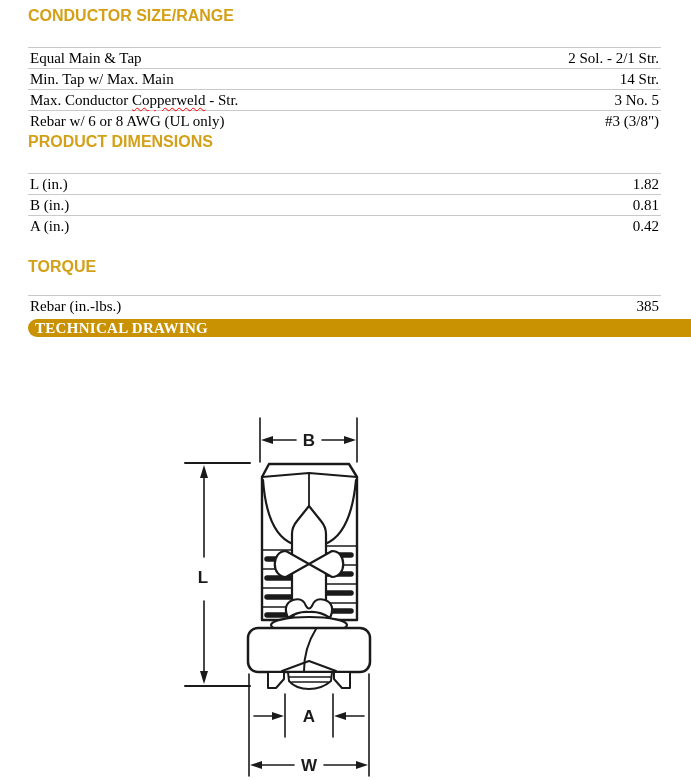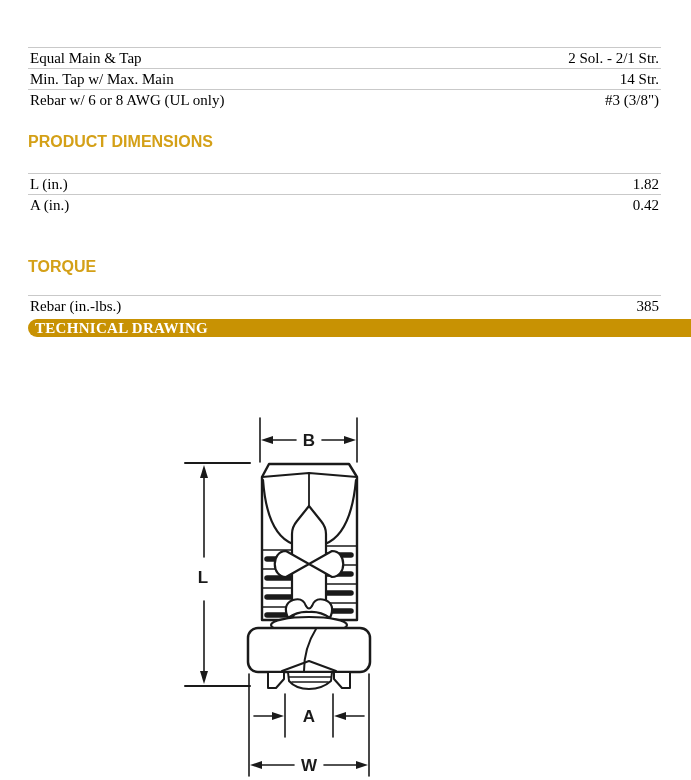--- a/index.html
+++ b/index.html
@@ -89,43 +89,52 @@
     font-weight: bold;
     font-size: 17px;
     fill: var(--ink);
   }
 </style>
 </head>
 <body>
 
 <div class="page">
 
+  <h2 class="gold-heading" style="top:6px">CONDUCTOR SIZE/RANGE</h2>
   <table class="spec" style="top:47px">
     <tbody>
         <tr>
           <td class="label">Equal Main &amp; Tap</td>
           <td class="value">2 Sol. - 2/1 Str.</td>
         </tr>
         <tr>
           <td class="label">Min. Tap w/ Max. Main</td>
           <td class="value">14 Str.</td>
+        </tr>
+        <tr>
+          <td class="label">Max. Conductor <span class="squiggly">Copperweld</span> - Str.</td>
+          <td class="value">3 No. 5</td>
         </tr>
         <tr>
           <td class="label">Rebar w/ 6 or 8 AWG (UL only)</td>
           <td class="value">#3 (3/8")</td>
         </tr>
       </tbody>
   </table>
 
   <h2 class="gold-heading" style="top:132px">PRODUCT DIMENSIONS</h2>
   <table class="spec" style="top:173px">
     <tbody>
         <tr>
           <td class="label">L (in.)</td>
           <td class="value">1.82</td>
+        </tr>
+        <tr>
+          <td class="label">B (in.)</td>
+          <td class="value">0.81</td>
         </tr>
         <tr>
           <td class="label">A (in.)</td>
           <td class="value">0.42</td>
         </tr>
       </tbody>
   </table>
 
   <h2 class="gold-heading" style="top:257px">TORQUE</h2>
   <table class="spec" style="top:295px">

